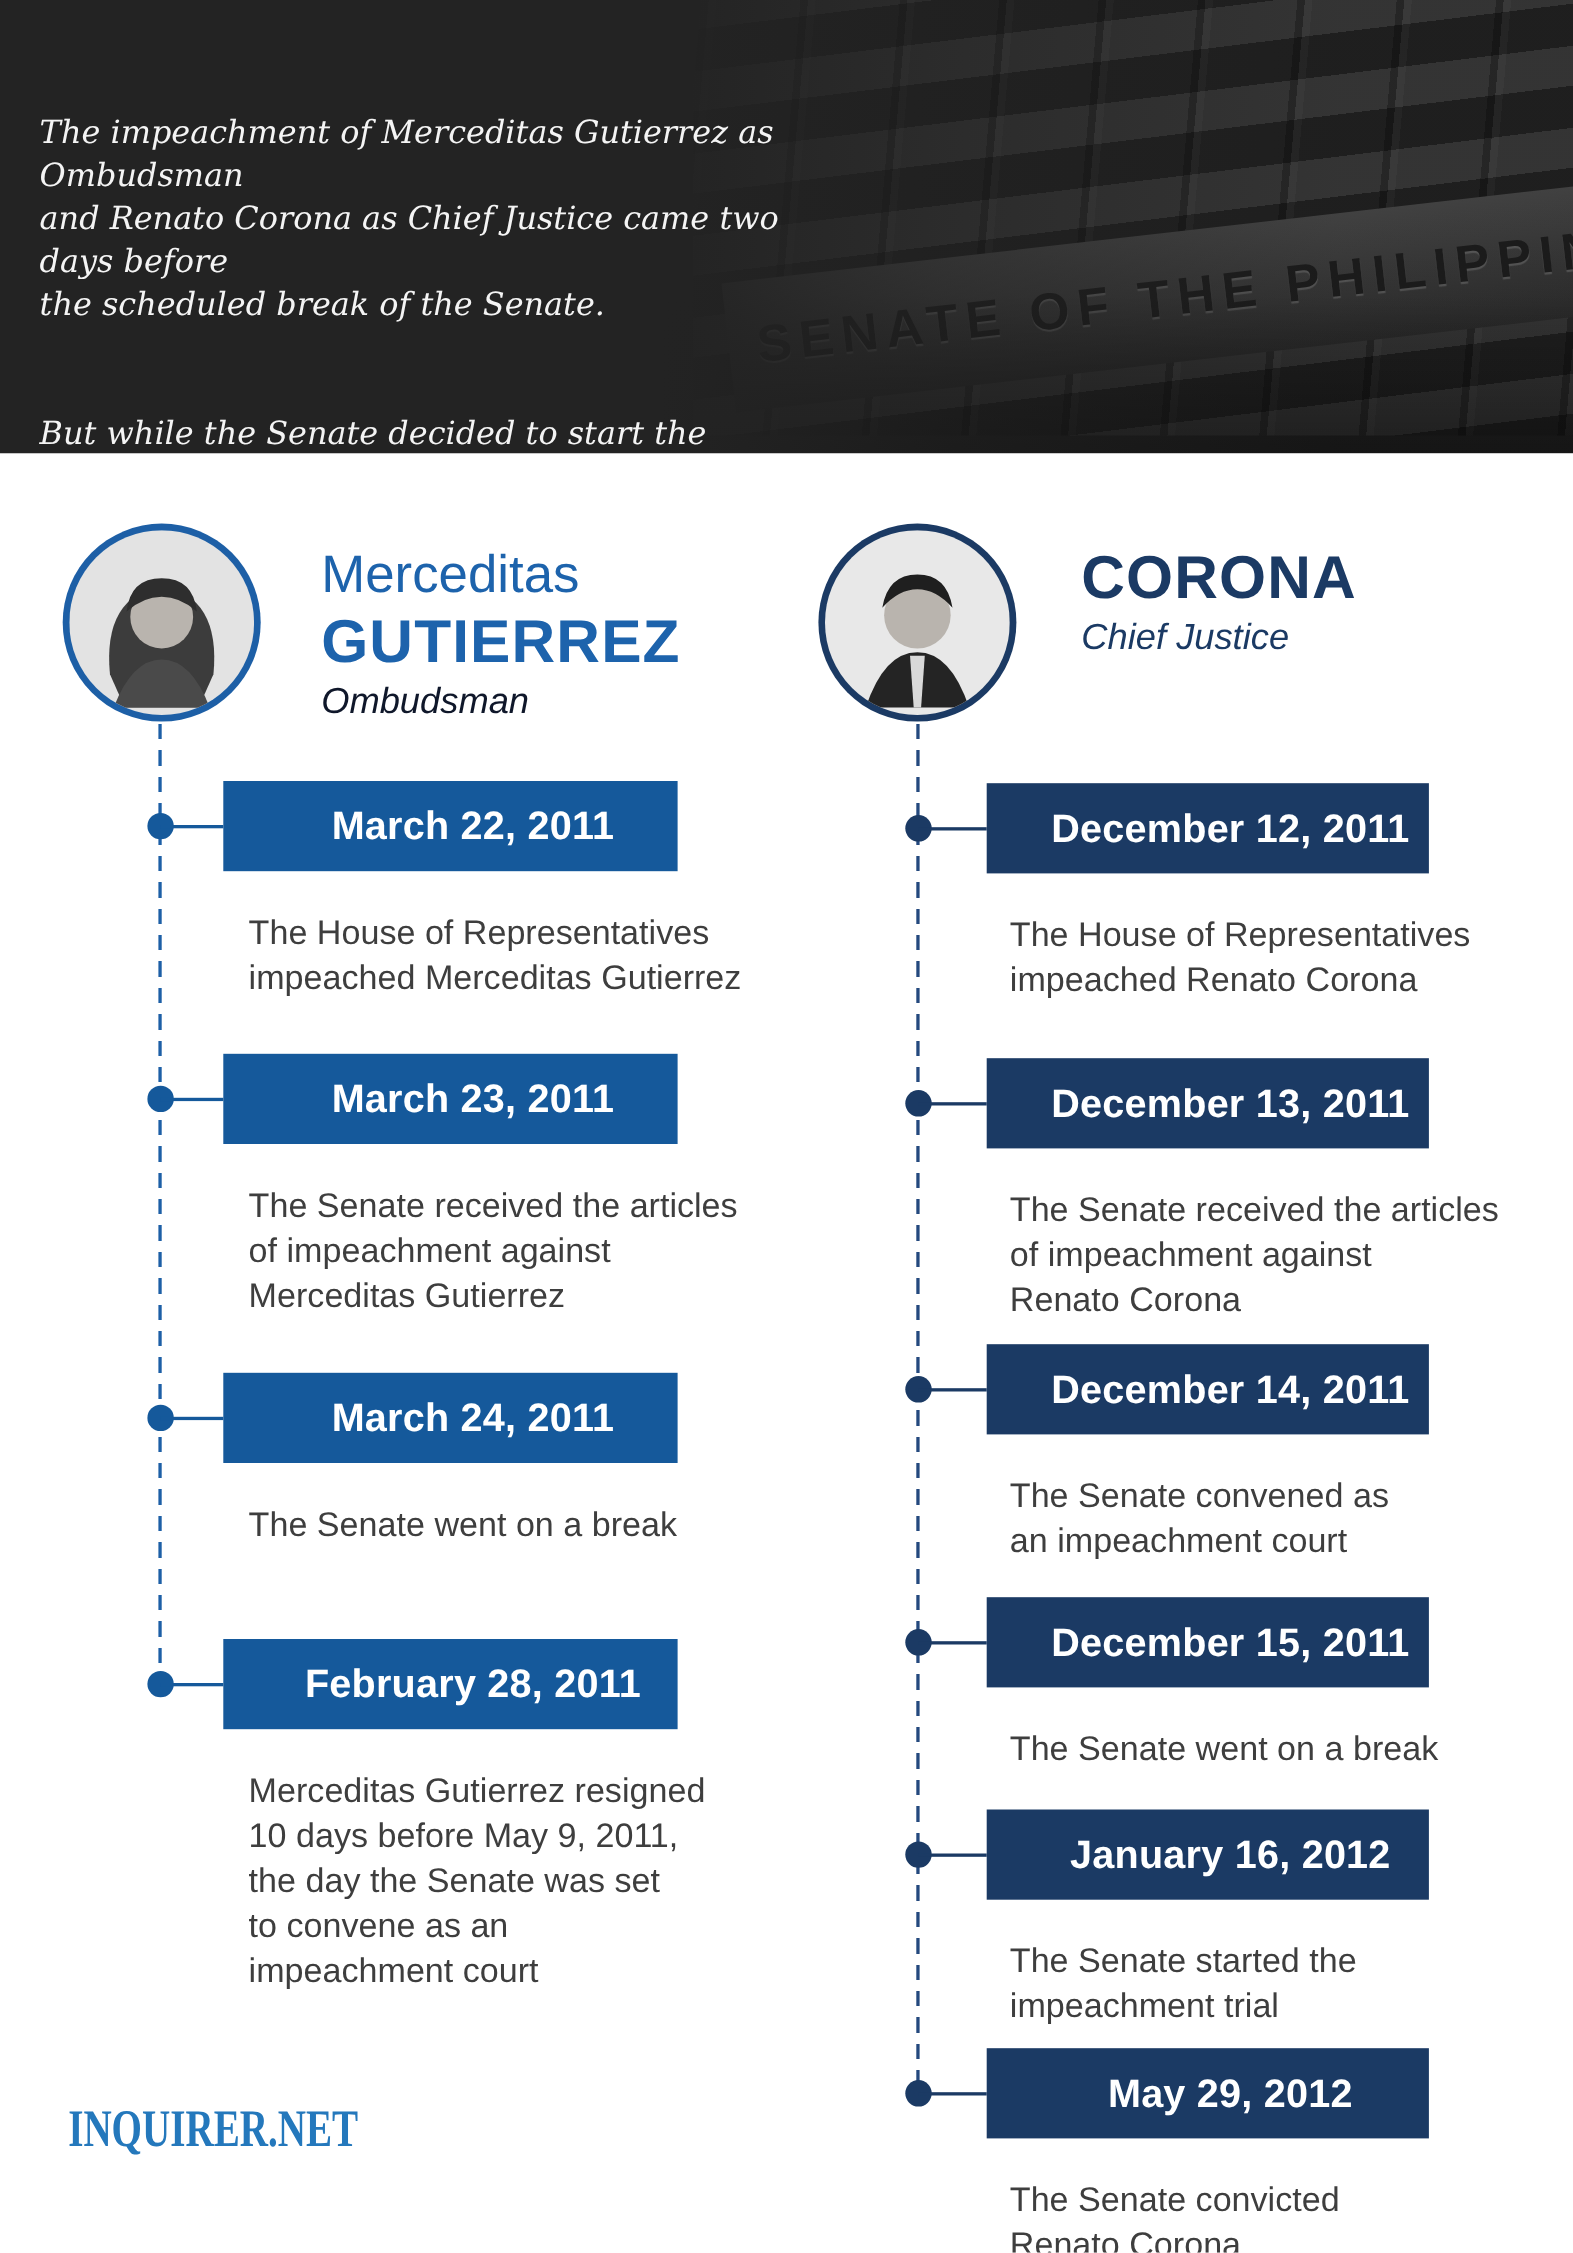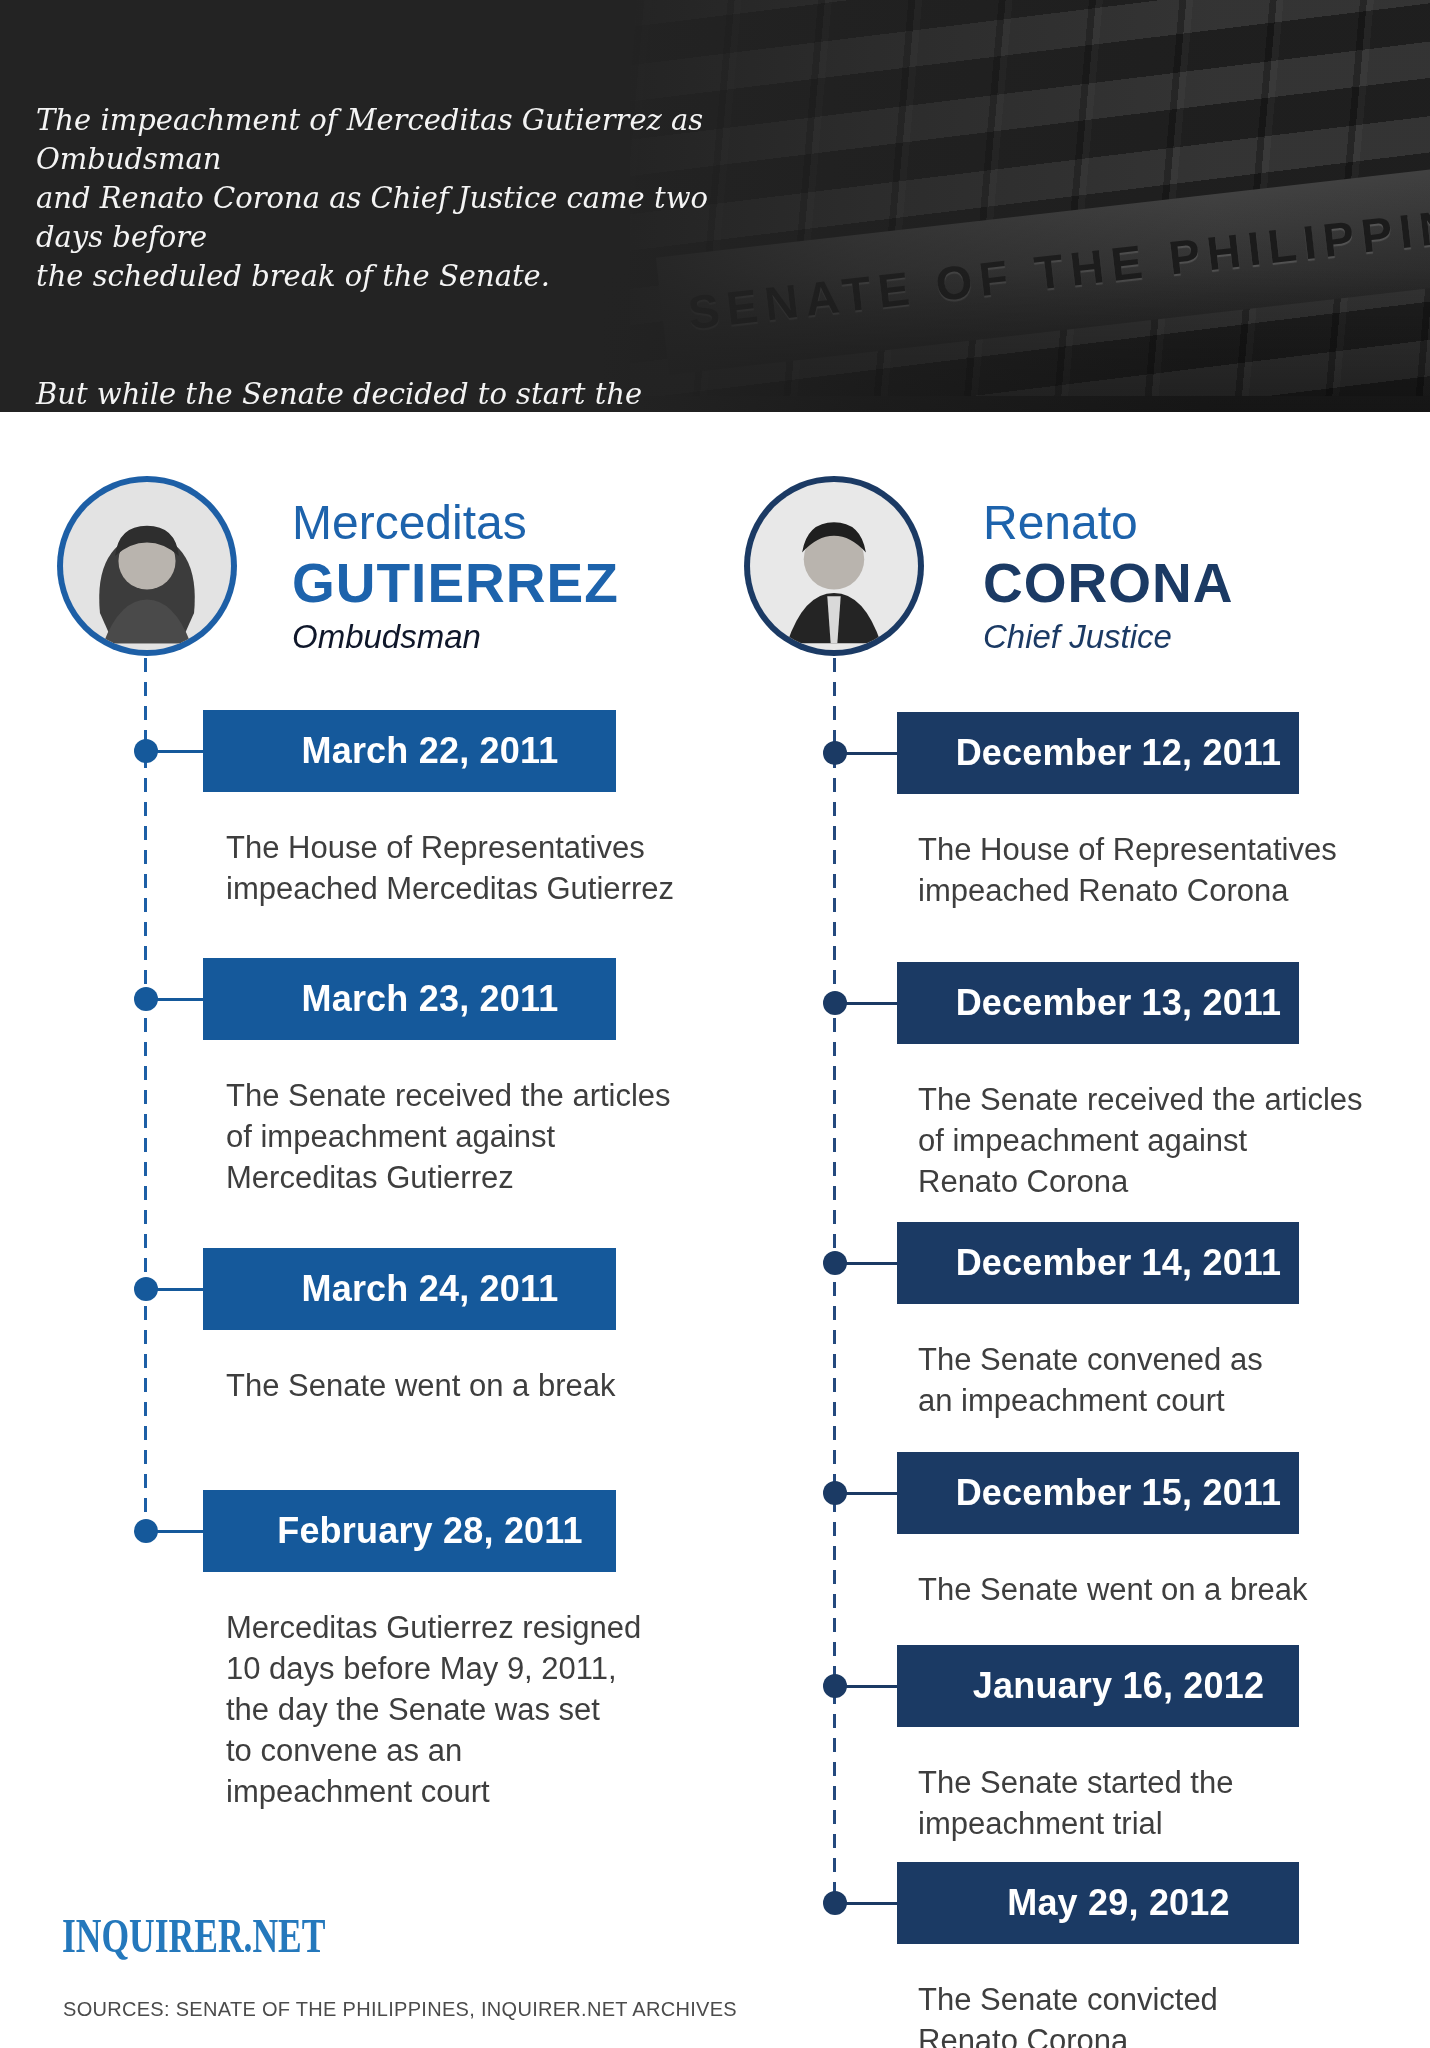--- a/index.html
+++ b/index.html
@@ -112,21 +112,20 @@
   <div class="avatar corona">
     <svg viewBox="0 0 100 100">
       <rect width="100" height="100" fill="#e8e8e8"></rect>
       <circle cx="50" cy="46" r="18" fill="#b9b4ae"></circle>
       <path d="M31 42 Q34 24 50 24 Q66 24 69 42 Q60 32 50 32 Q40 32 31 42Z" fill="#1f1f1f"></path>
       <path d="M22 96 Q32 66 50 66 Q68 66 78 96 Z" fill="#242424"></path>
       <path d="M46 68 L54 68 L52 96 L48 96 Z" fill="#d9d9d9"></path>
     </svg>
   </div>
   <div class="nameblock corona">
-    <div class="fname">Renato</div>
     <div class="lname navy">CORONA</div>
     <div class="role navy">Chief Justice</div>
   </div>
 
   <div class="vline left"></div>
   <div class="vline right"></div>
 
   <div class="titem l" style="top:710px">
     <span class="dot"></span>
     <span class="connector"></span>
@@ -216,15 +215,14 @@
     <span class="dot"></span>
     <span class="connector"></span>
     <div class="badge">
         <span>May 29, 2012</span>
       </div>
     <p class="desc">The Senate convicted
 Renato Corona</p>
   </div>
 
   <div class="logo">INQUIRER.NET</div>
-  <div class="sources">SOURCES: SENATE OF THE PHILIPPINES, INQUIRER.NET ARCHIVES</div>
 
 </div>
 
 </body></html>

